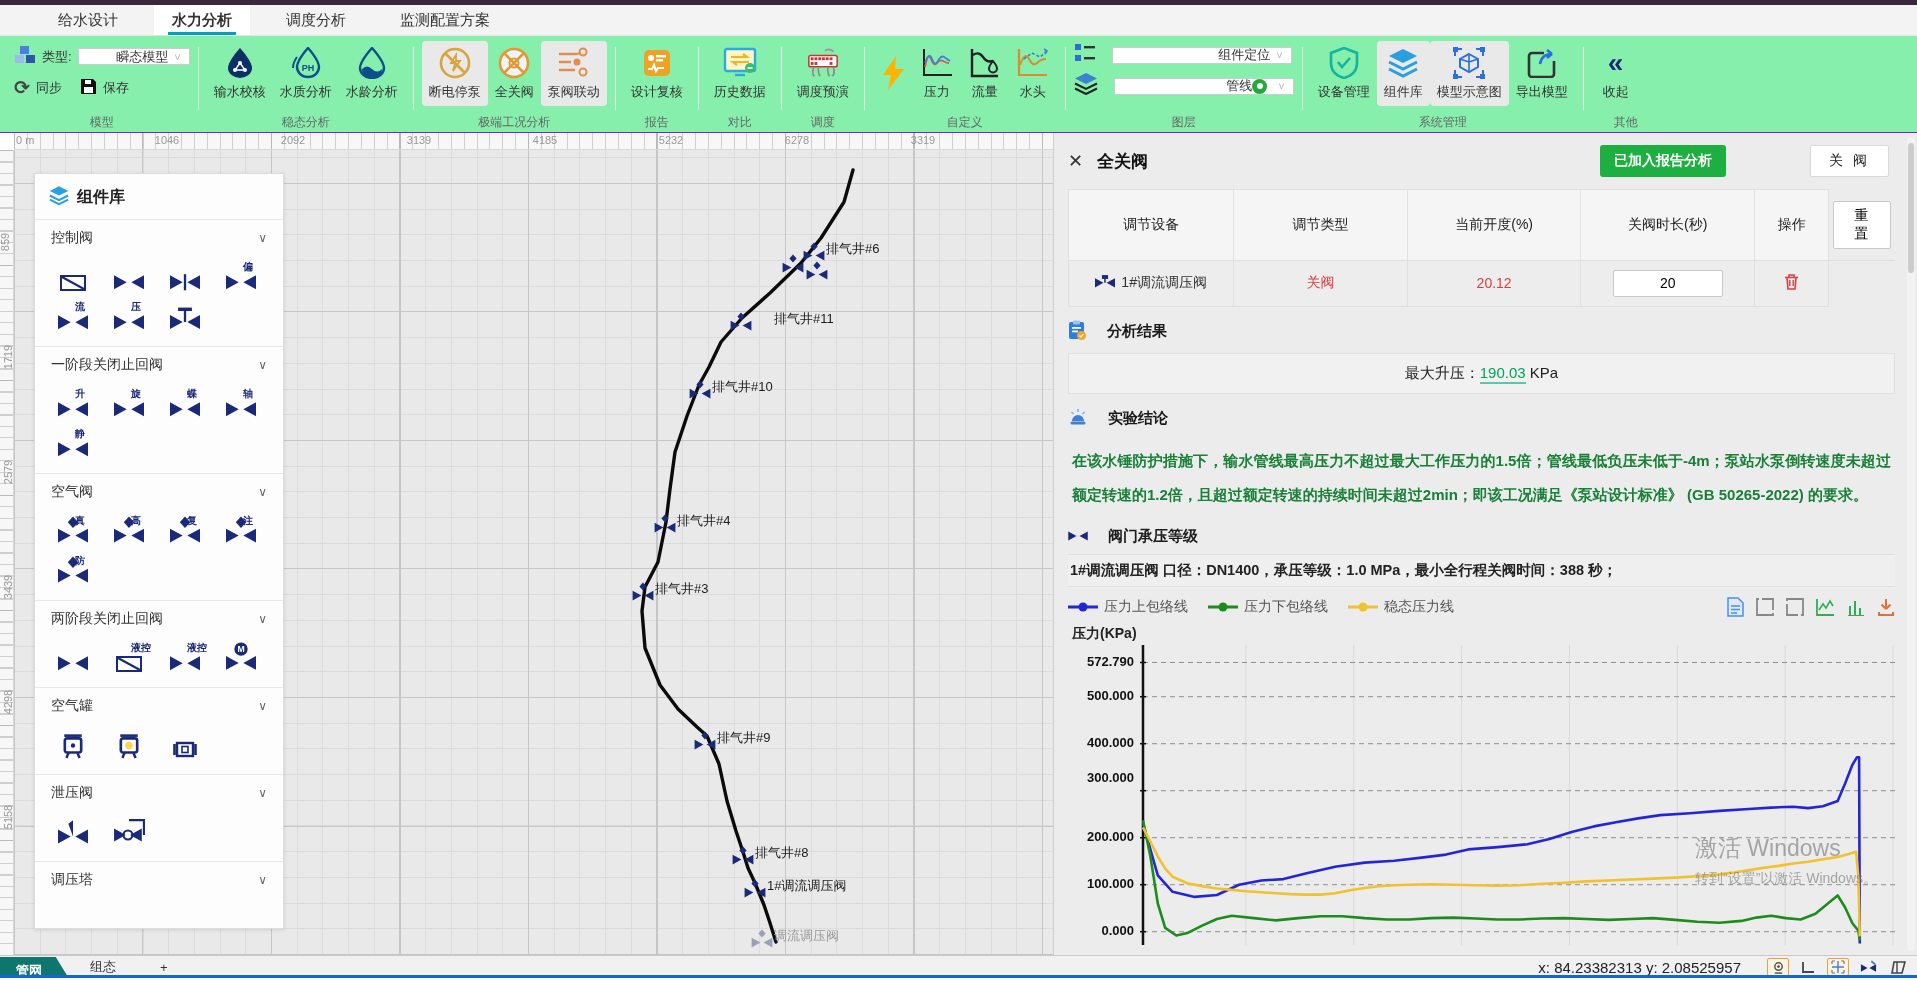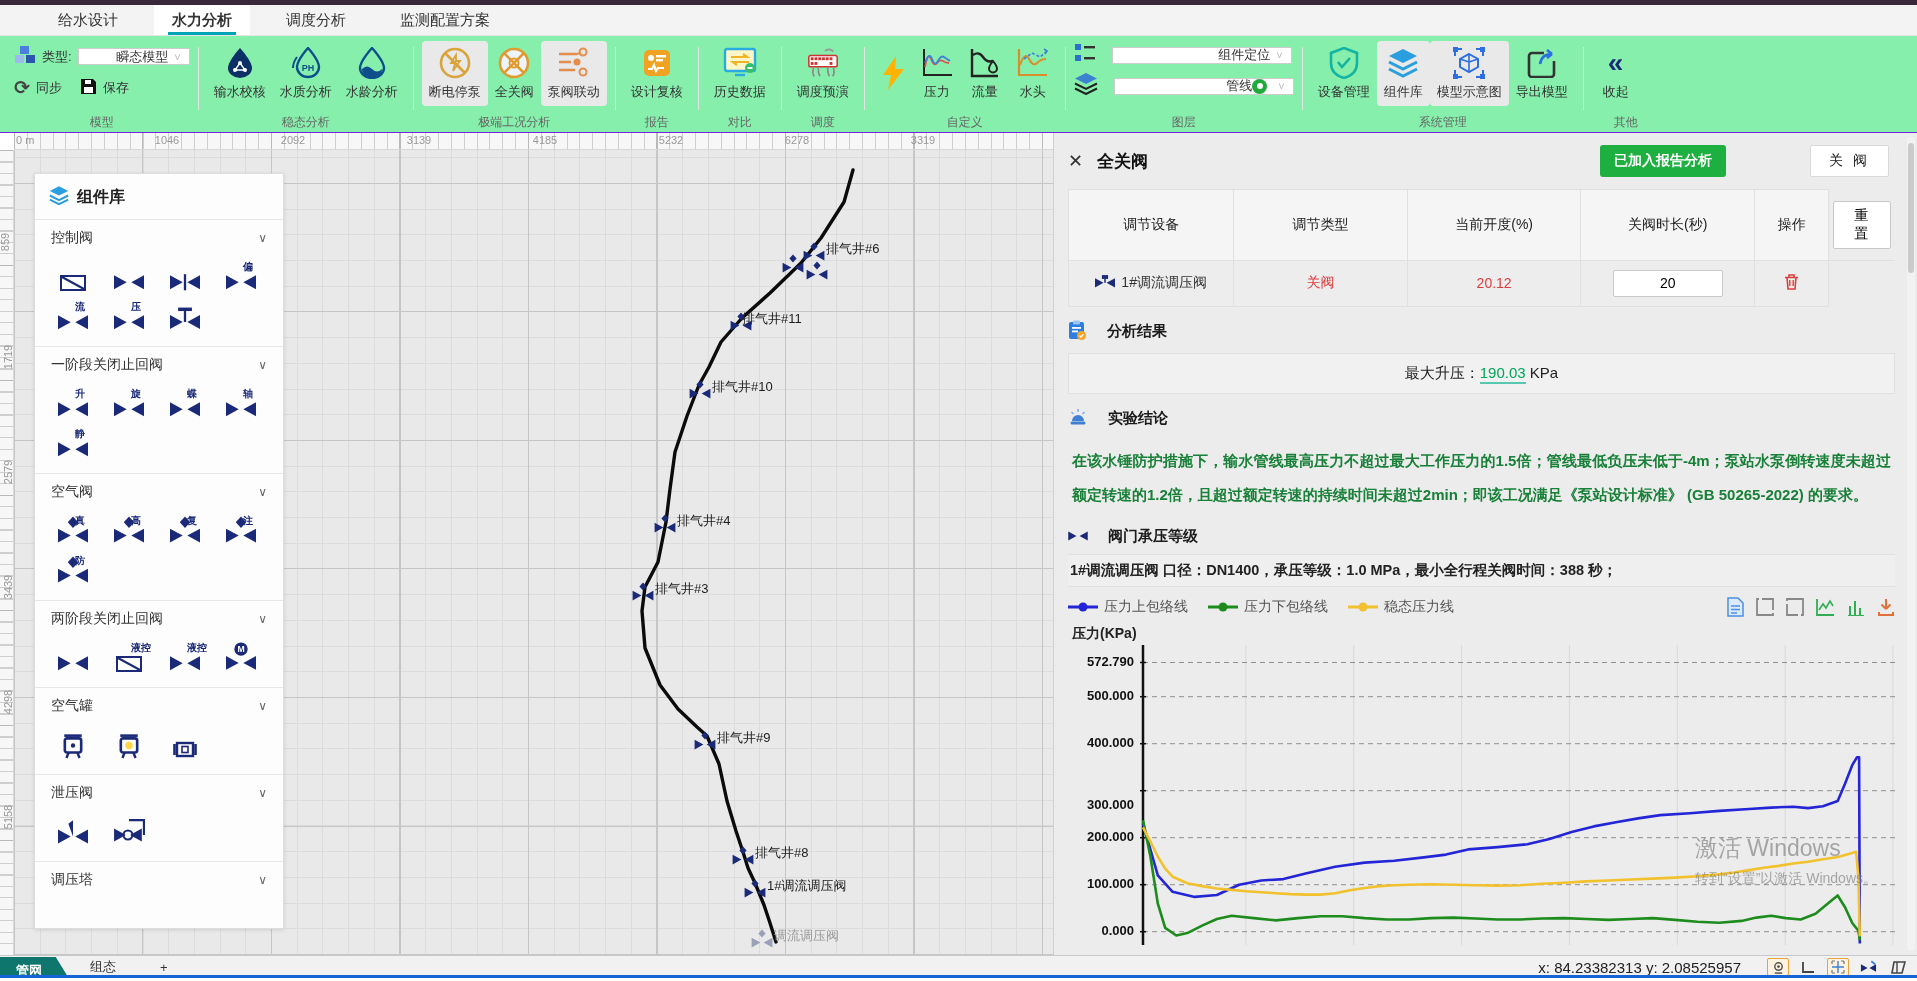--- a/index.html
+++ b/index.html
@@ -448,21 +448,21 @@
             <path d="M0,2 L11,8 0,14 Z M26,2 L15,8 26,14 Z" fill="#1b2a78"></path>
           </svg></span>
         <span class="map-node" style="left: 792px; top: 111px;"><svg width="22" height="20" viewBox="0 -9 26 25">
             <path d="M13,-8.5 L17.5,-3.5 13,1.5 8.5,-3.5 Z" fill="#1b2a78"></path>
             <path d="M0,2 L11,8 0,14 Z M26,2 L15,8 26,14 Z" fill="#1b2a78"></path>
           </svg></span>
         <span class="map-node" style="left: 716px; top: 162px;"><svg width="22" height="20" viewBox="0 -9 26 25">
             <path d="M13,-8.5 L17.5,-3.5 13,1.5 8.5,-3.5 Z" fill="#1b2a78"></path>
             <path d="M0,2 L11,8 0,14 Z M26,2 L15,8 26,14 Z" fill="#1b2a78"></path>
           </svg></span>
-        <span class="map-label" style="left: 728px; top: 160px;">排气井#11</span>
+        <span class="map-label" style="left: 760px; top: 160px;">排气井#11</span>
         <span class="map-node" style="left: 675px; top: 230px;"><svg width="22" height="20" viewBox="0 -9 26 25">
             <path d="M13,-8.5 L17.5,-3.5 13,1.5 8.5,-3.5 Z" fill="#1b2a78"></path>
             <path d="M0,2 L11,8 0,14 Z M26,2 L15,8 26,14 Z" fill="#1b2a78"></path>
           </svg></span>
         <span class="map-label" style="left: 698px; top: 228px;">排气井#10</span>
         <span class="map-node" style="left: 640px; top: 364px;"><svg width="22" height="20" viewBox="0 -9 26 25">
             <path d="M13,-8.5 L17.5,-3.5 13,1.5 8.5,-3.5 Z" fill="#1b2a78"></path>
             <path d="M0,2 L11,8 0,14 Z M26,2 L15,8 26,14 Z" fill="#1b2a78"></path>
           </svg></span>
         <span class="map-label" style="left: 663px; top: 362px;">排气井#4</span>
@@ -866,21 +866,21 @@
           </span>
       </span>
     </div>
 
     <div id="chart-ylabel">压力(KPa)</div>
     <div id="chart-body">
       <div id="ytick-col">
           <span class="ytick" style="top: 9.4887px;">572.790</span>
           <span class="ytick" style="top: 43.7px;">500.000</span>
           <span class="ytick" style="top: 90.7px;">400.000</span>
-          <span class="ytick" style="top: 152px;">300.000</span>
+          <span class="ytick" style="top: 125px;">300.000</span>
           <span class="ytick" style="top: 184.7px;">200.000</span>
           <span class="ytick" style="top: 231.7px;">100.000</span>
           <span class="ytick" style="top: 278.7px;">0.000</span>
         </div>
       <div id="plot">
         <svg id="chart-svg" width="755" height="300">
             <line x1="105.85714285714286" y1="0" x2="105.85714285714286" y2="300" stroke="#d9d9d9" stroke-width="1"></line>
             <line x1="213.71428571428572" y1="0" x2="213.71428571428572" y2="300" stroke="#d9d9d9" stroke-width="1"></line>
             <line x1="321.57142857142856" y1="0" x2="321.57142857142856" y2="300" stroke="#d9d9d9" stroke-width="1"></line>
             <line x1="429.42857142857144" y1="0" x2="429.42857142857144" y2="300" stroke="#d9d9d9" stroke-width="1"></line>

